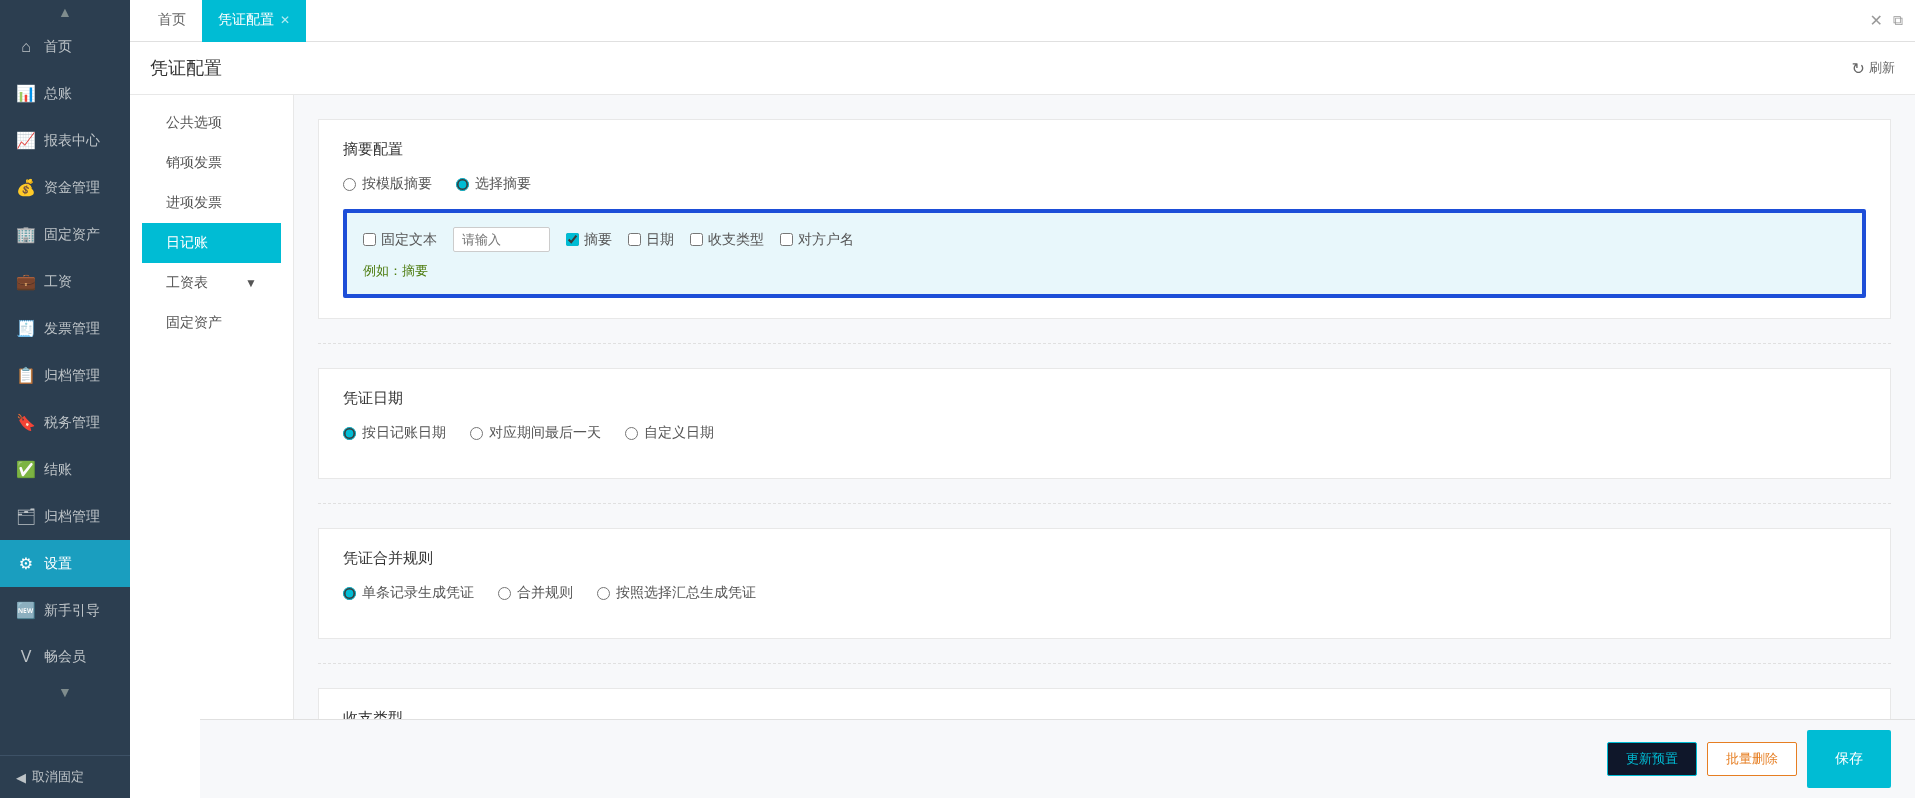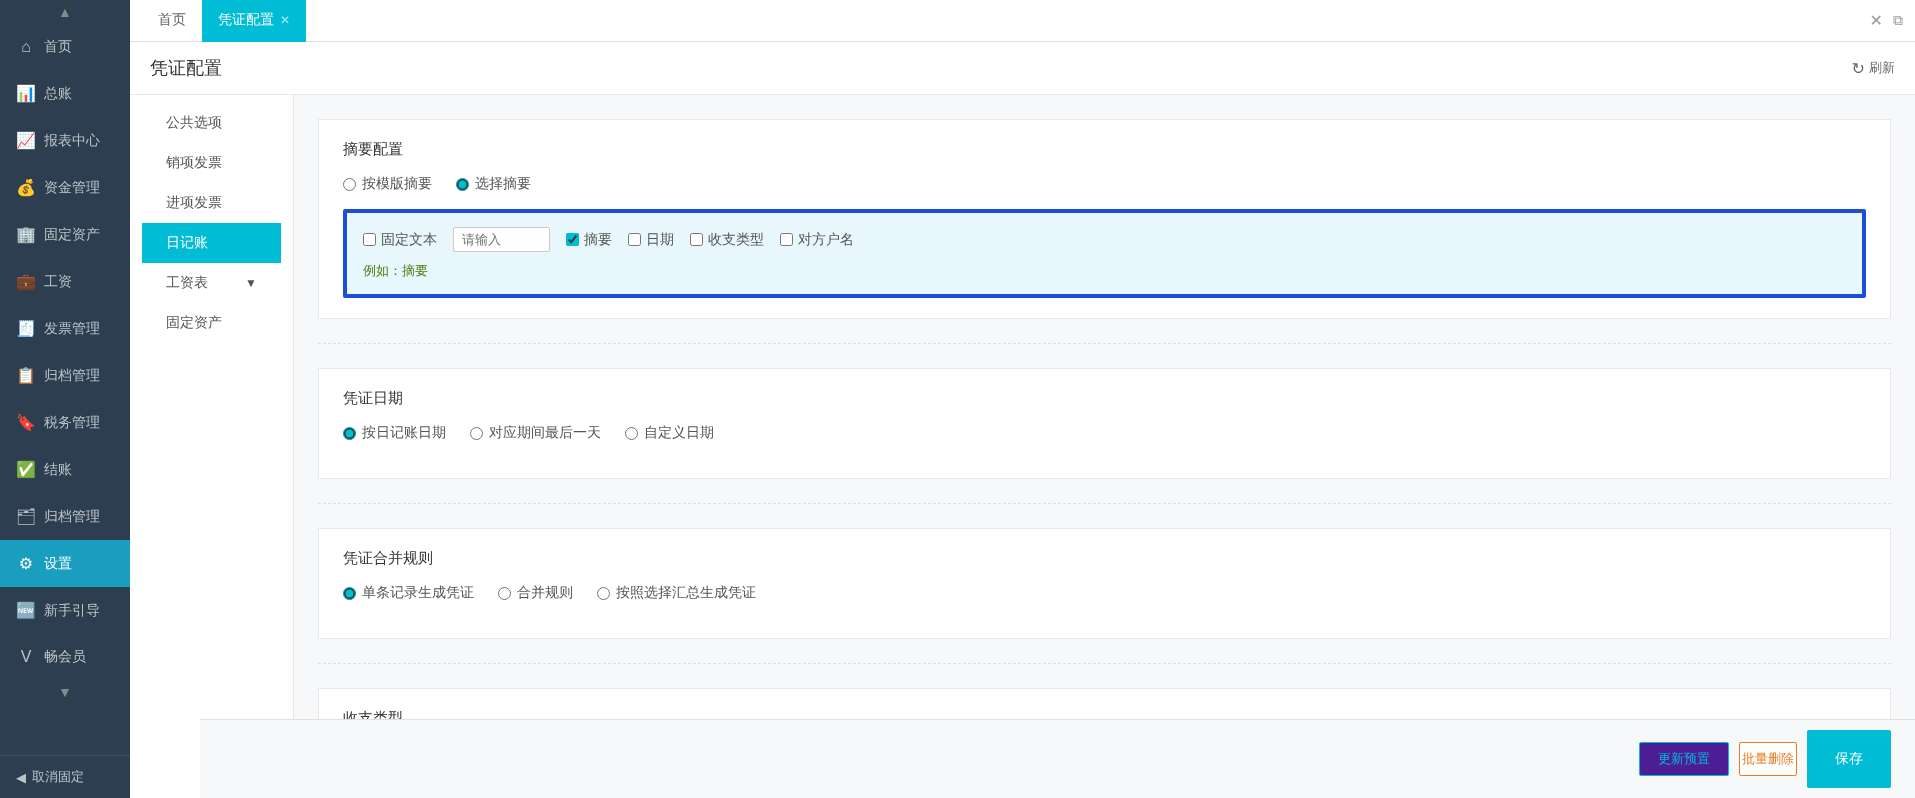--- a/index.html
+++ b/index.html
@@ -241,28 +241,28 @@
       border-top: 1px solid #e0e0e0;
       padding: 10px 24px;
       display: flex;
       align-items: center;
       justify-content: flex-end;
       gap: 10px;
     }
     .btn-outline {
       padding: 7px 18px;
       border: 1px solid #00bcd4;
-      background: #4c1d95;
+      background: #0f172a;
       color: #00bcd4;
       border-radius: 2px;
       cursor: pointer;
       font-size: 13px;
     }
     .btn-outline-danger {
-      padding: 7px 2px;
+      padding: 7px 18px;
       border: 1px solid #e67e22;
       background: #fff;
       color: #e67e22;
       border-radius: 2px;
       cursor: pointer;
       font-size: 13px;
     }
     .btn-primary {
       padding: 20px 28px;
       background: #00bcd4;

